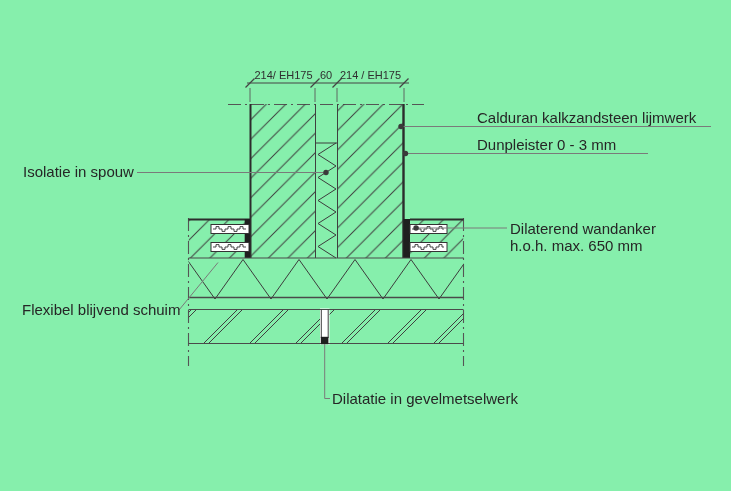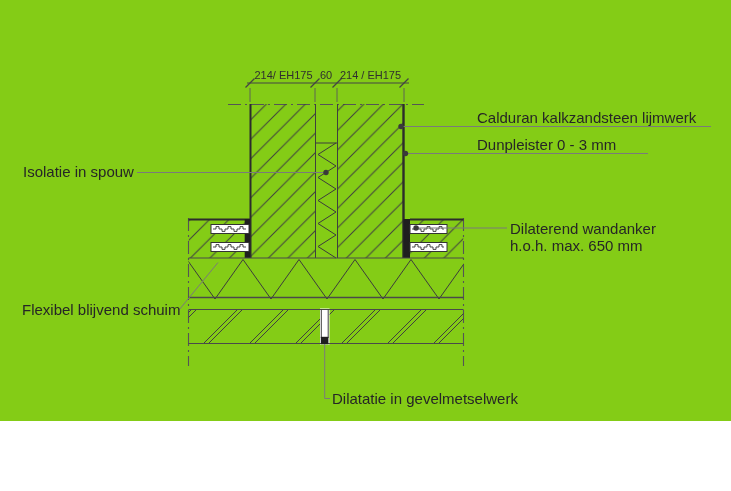--- a/index.html
+++ b/index.html
@@ -3,22 +3,22 @@
 <meta charset="utf-8">
 <style>
   html, body {
     margin: 0;
     padding: 0;
     background: #ffffff;
   }
   .page {
     position: relative;
     width: 731px;
-    height: 421px;
-    background: #84cc16;
+    height: 491px;
+    background: #86efac;
     overflow: hidden;
   }
   svg {
     display: block;
     font-family: "Liberation Sans", sans-serif;
   }
   text {
     fill: #262626;
   }
   .lbl  { font-size: 15px; }

